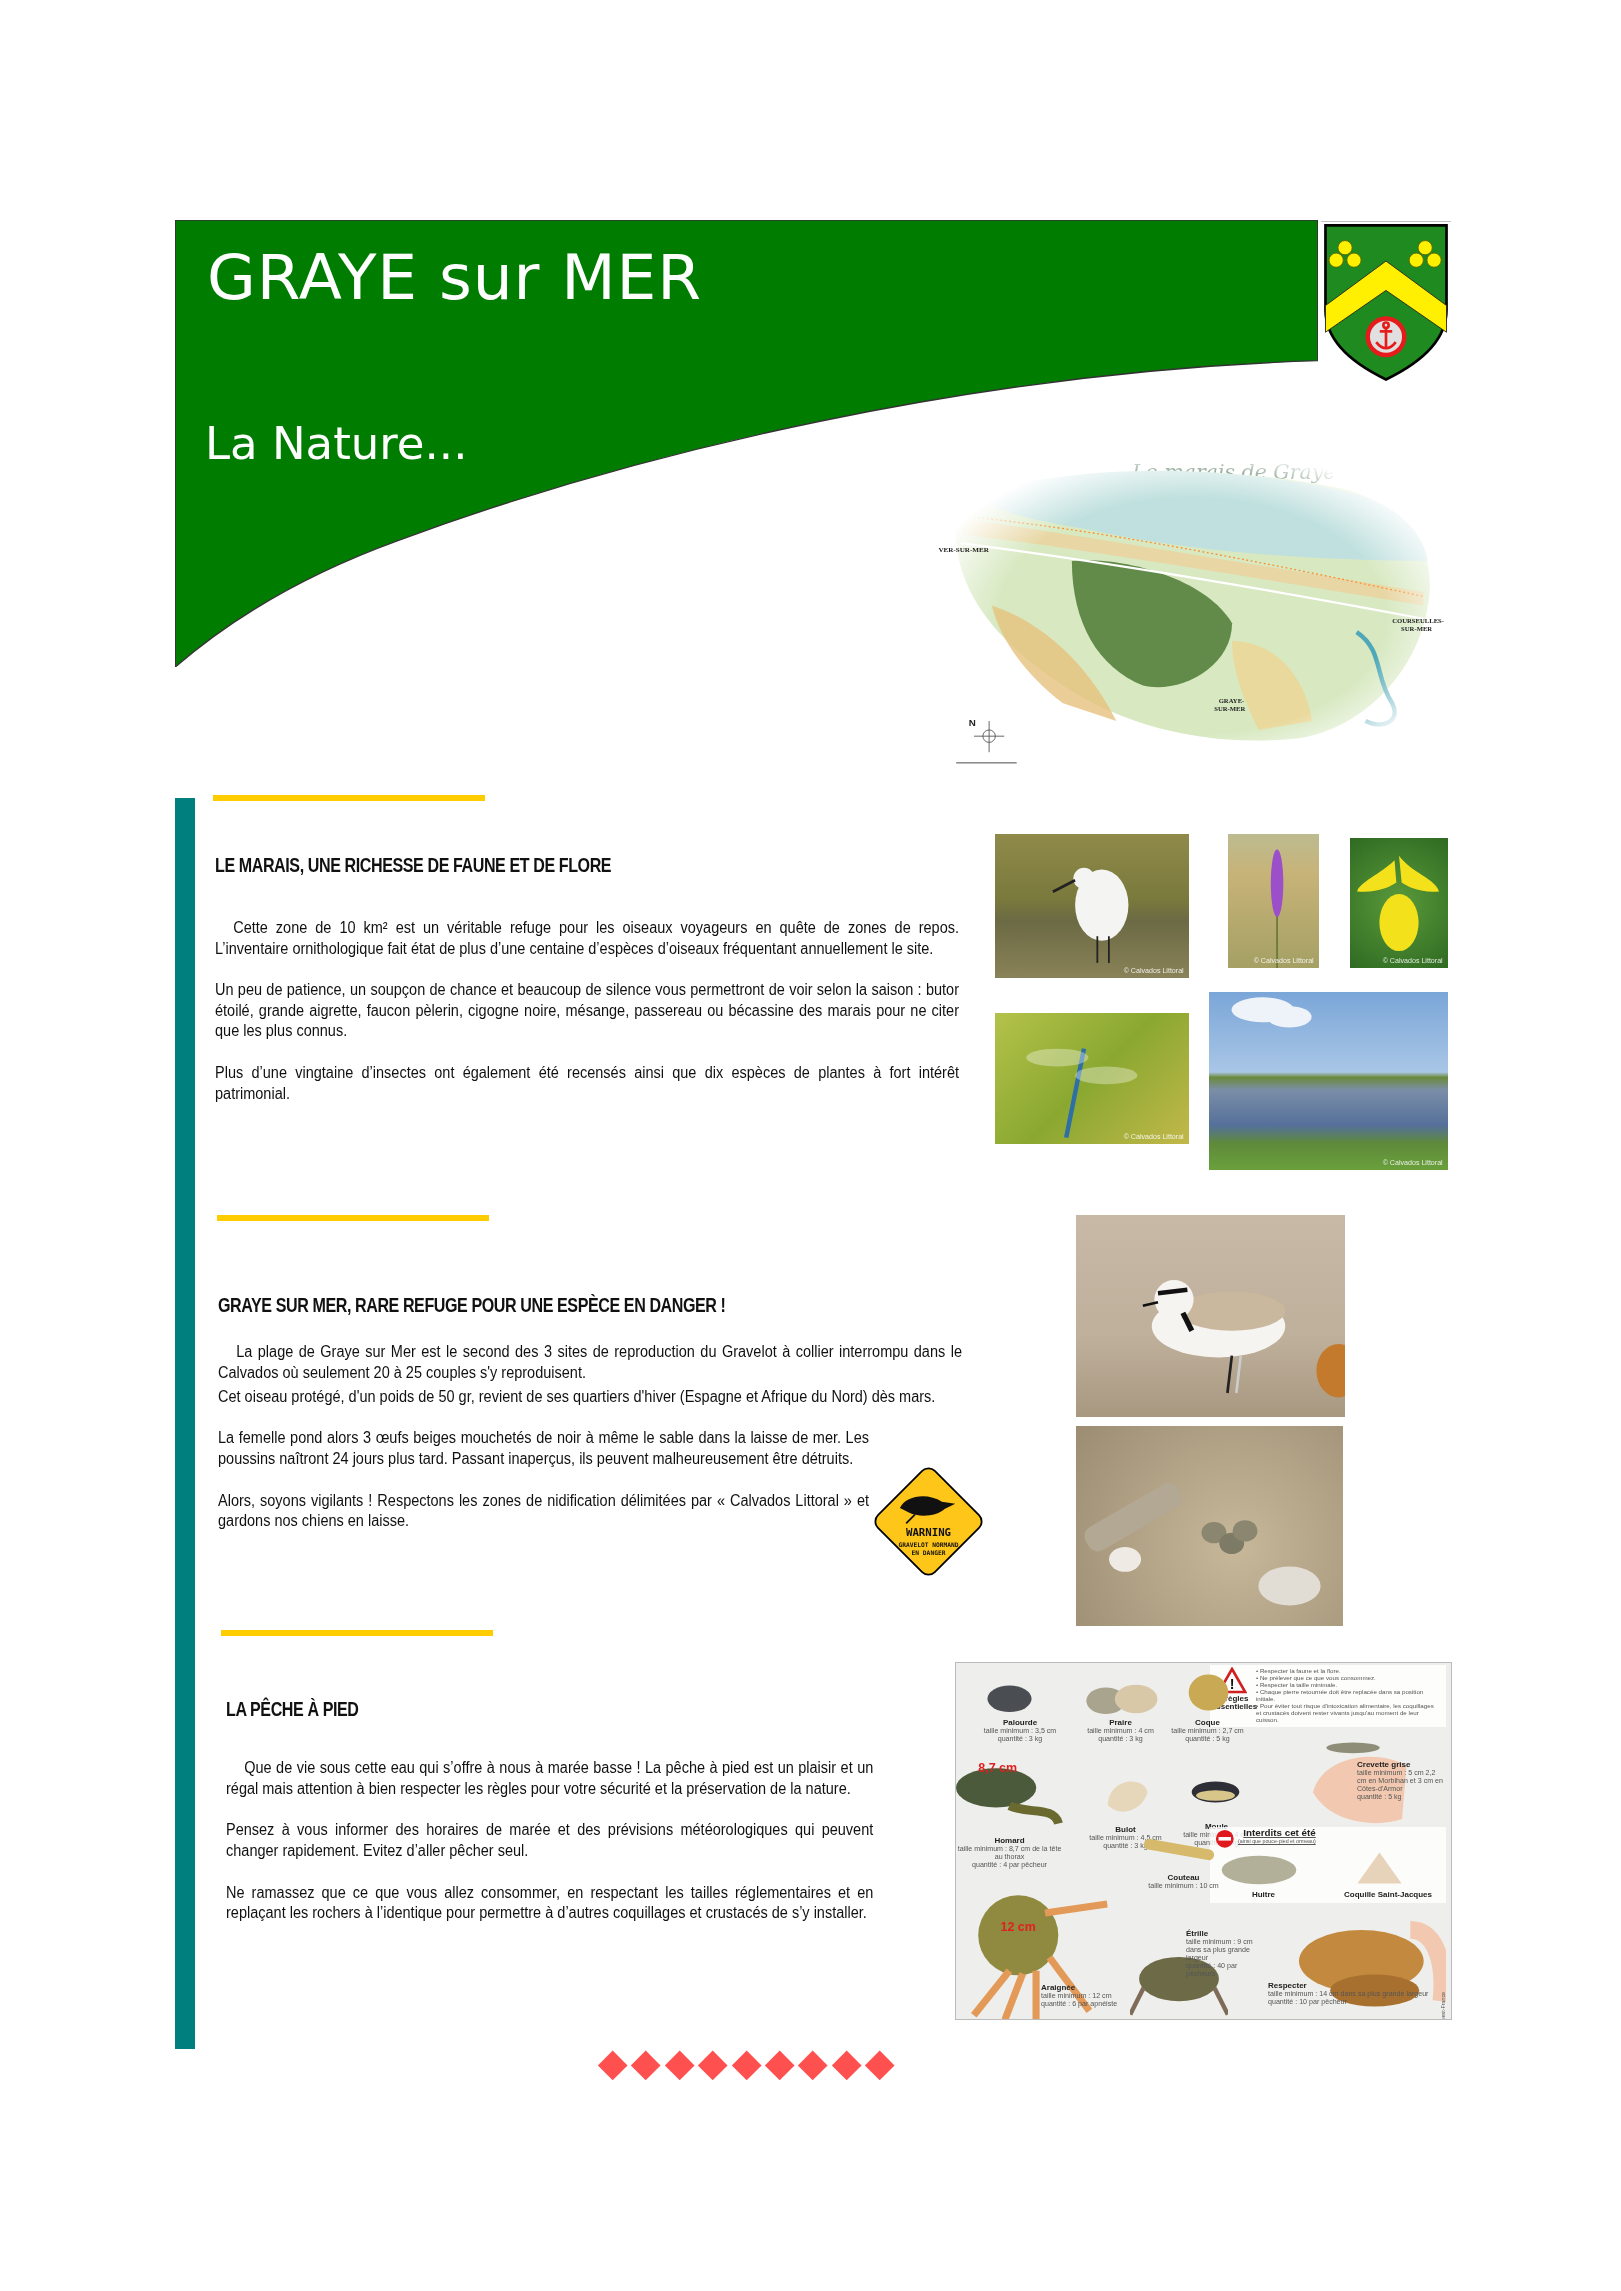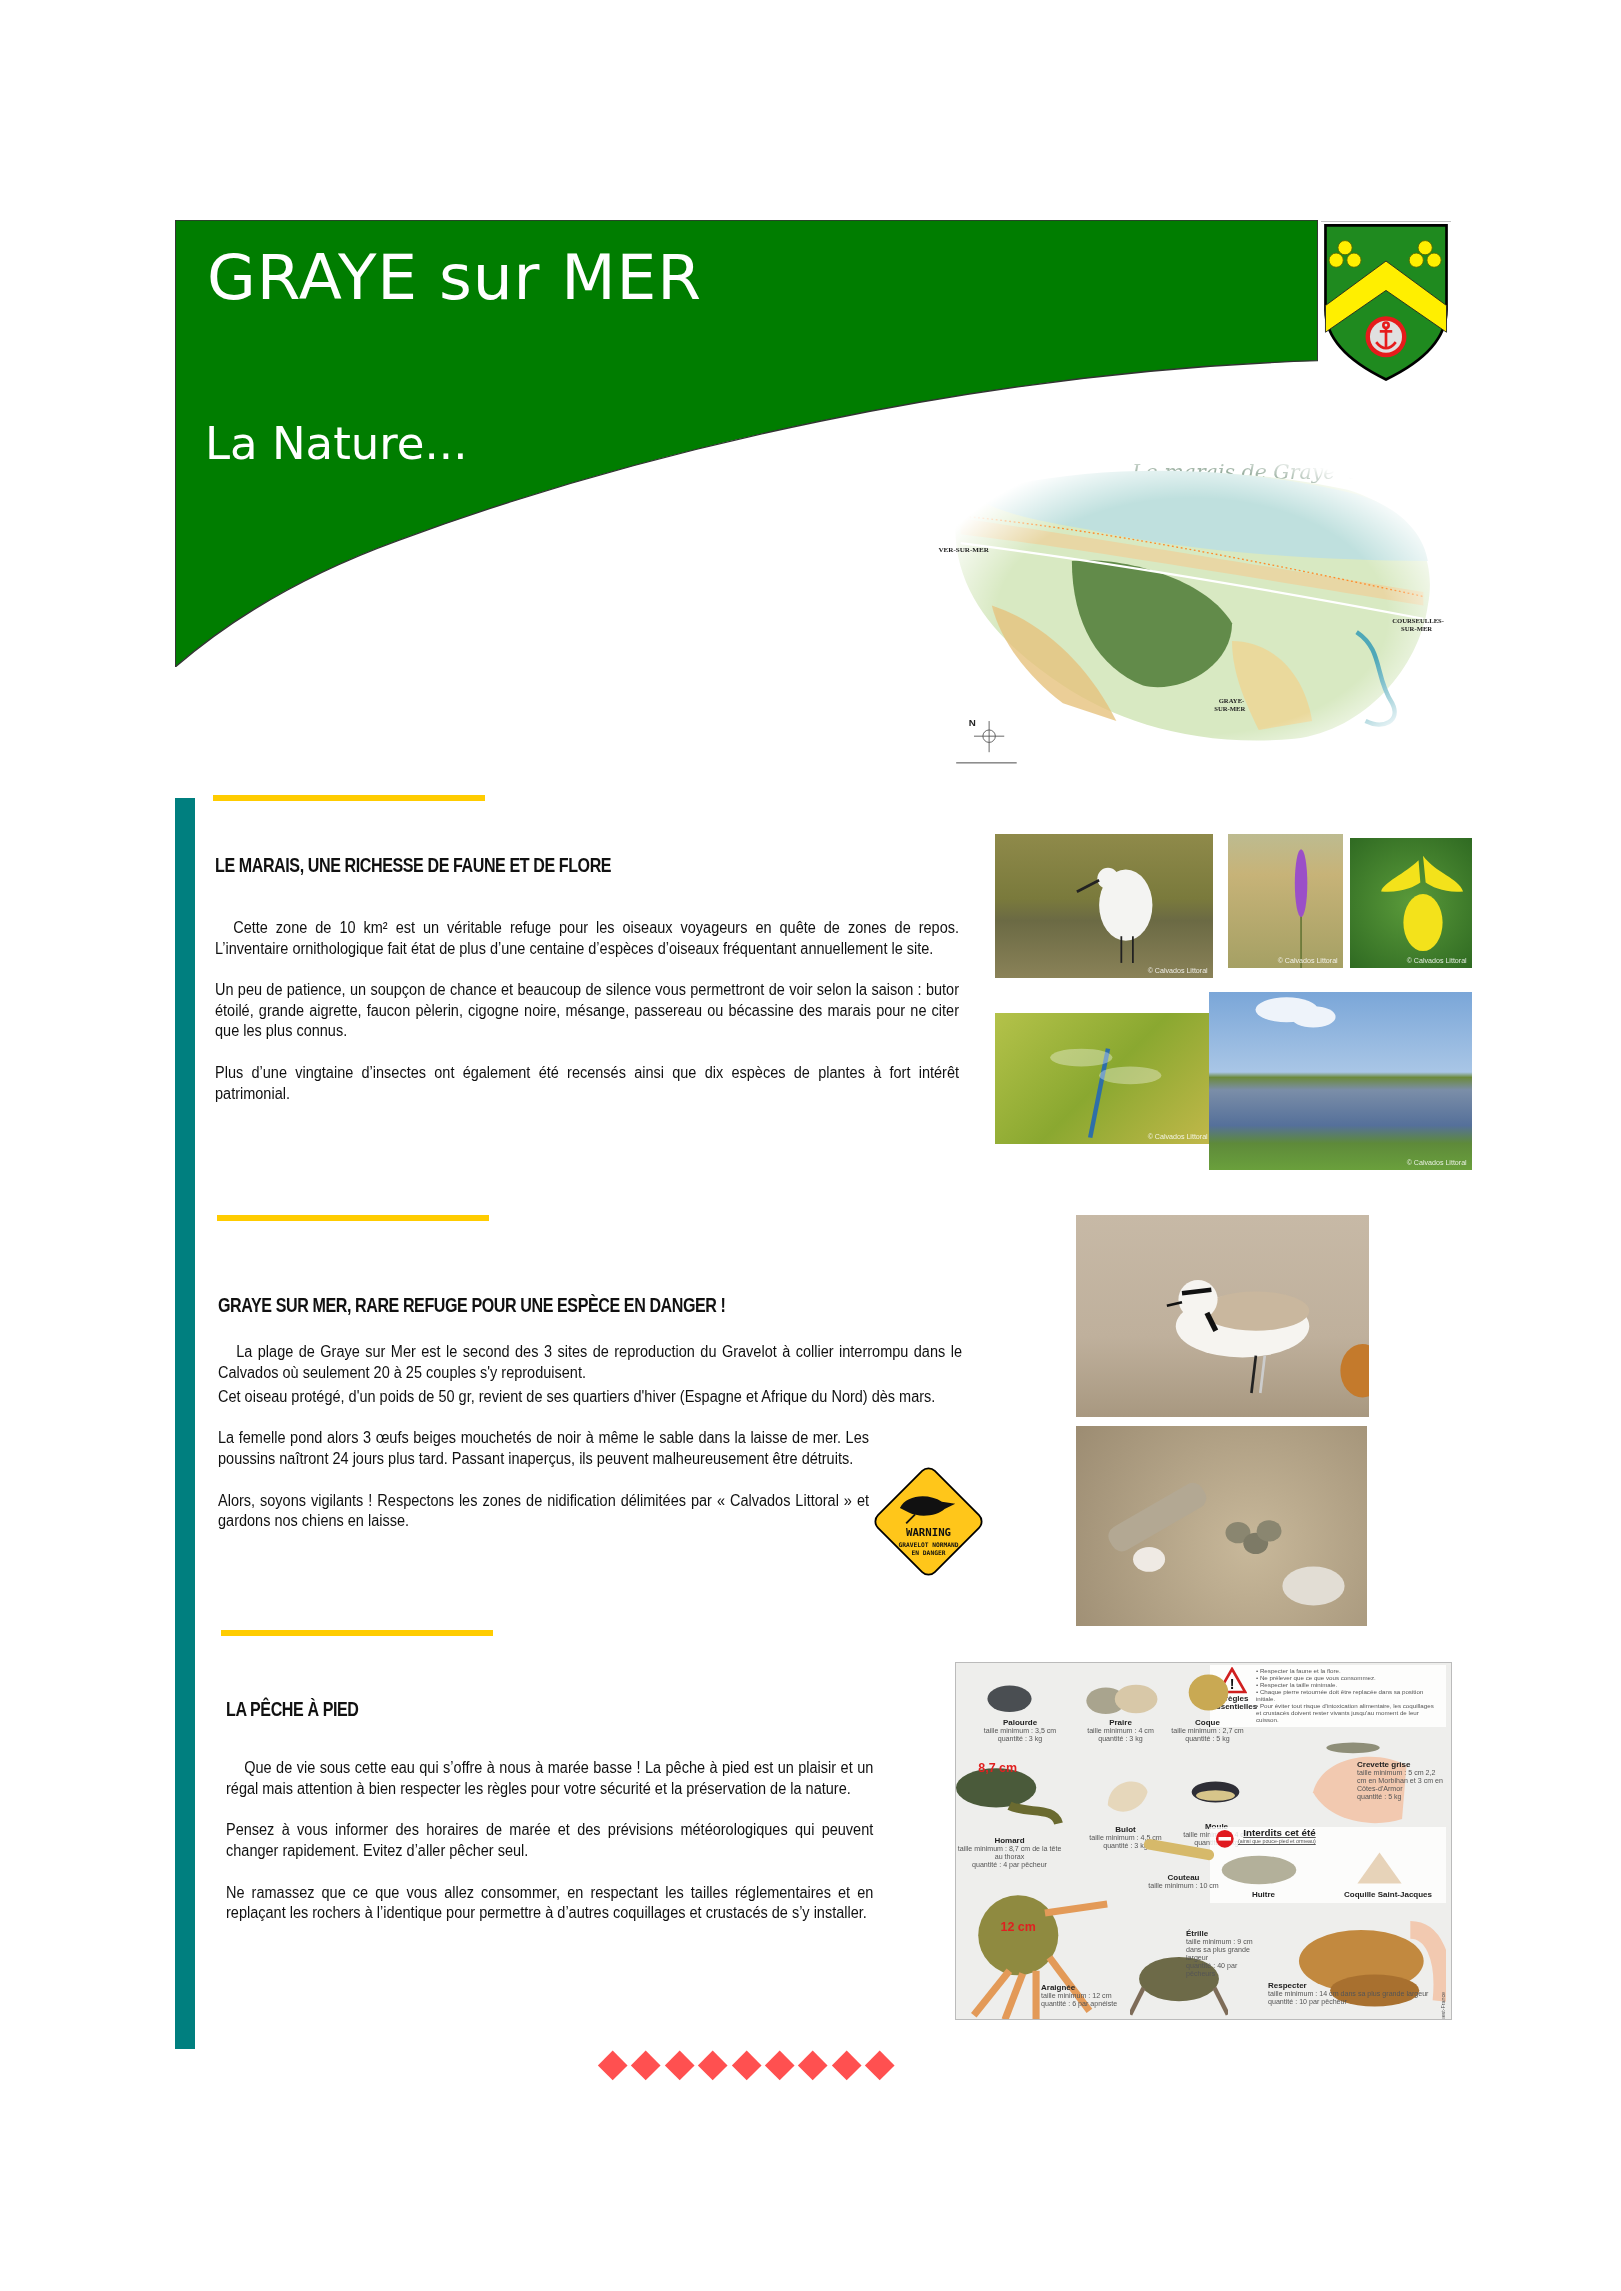--- a/index.html
+++ b/index.html
@@ -20,21 +20,21 @@
   
   .rail { left:175px; top:798px; width:19.6px; height:1251px; background:#007f7f; }
 
   .ybar { height:6.2px; background:#ffcc00; }
 
   .h2 { font-family:"Liberation Sans", sans-serif; font-weight:bold; font-size:19.6px; letter-spacing:-0.5px; transform:scaleX(0.82); transform-origin:left center; white-space:nowrap; color:#111; }
 
   .para { font-family:"Liberation Sans", sans-serif; font-size:15.6px; line-height:20.5px; text-align:justify; color:#111; margin:0; transform:scaleX(0.93); transform-origin:left top; }
   .indent-sp { display:inline-block; width:19.6px; }
 
-  .photo { position:absolute; overflow:hidden;padding-left:24px; }
+  .photo { position:absolute; overflow:hidden; }
   .photo .credit { position:absolute; right:5.3px; bottom:2.7px; font-size:7.1px; color:rgba(255,255,255,0.85); white-space:nowrap; }
 
   .diamonds { left:602px; top:2055px; display:flex; gap:12px; }
   .diamond { width:21.4px; height:21.4px; background:#ff5050; transform:rotate(45deg); }
 
   
   #fish { left:955px; top:1662px; width:495px; height:356px; background:#eeeeec; border:0.9px solid #bbb; overflow:hidden; }
   .fl { position:absolute; font-size:7.1px; line-height:8px; color:#555; text-align:center; white-space:nowrap; }
   .fl b { color:#222; font-size:8px; display:block; }
 </style>

